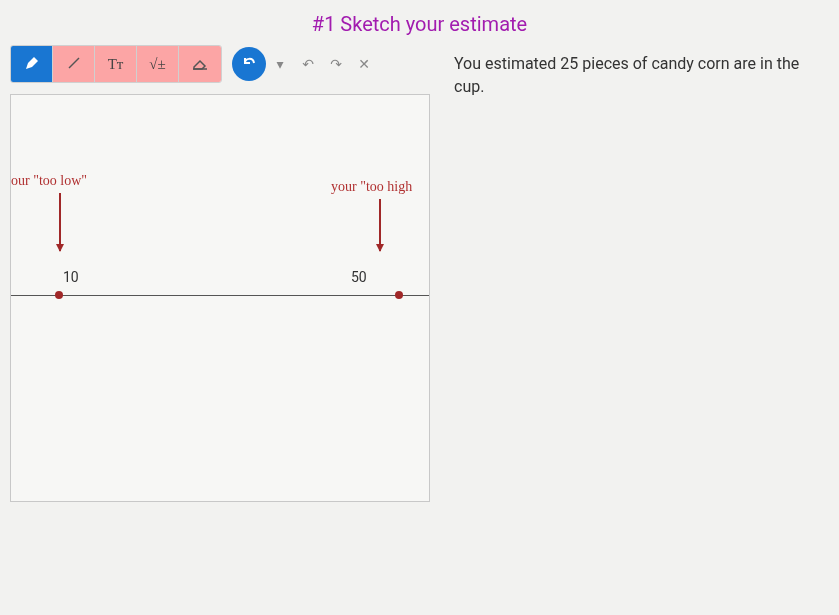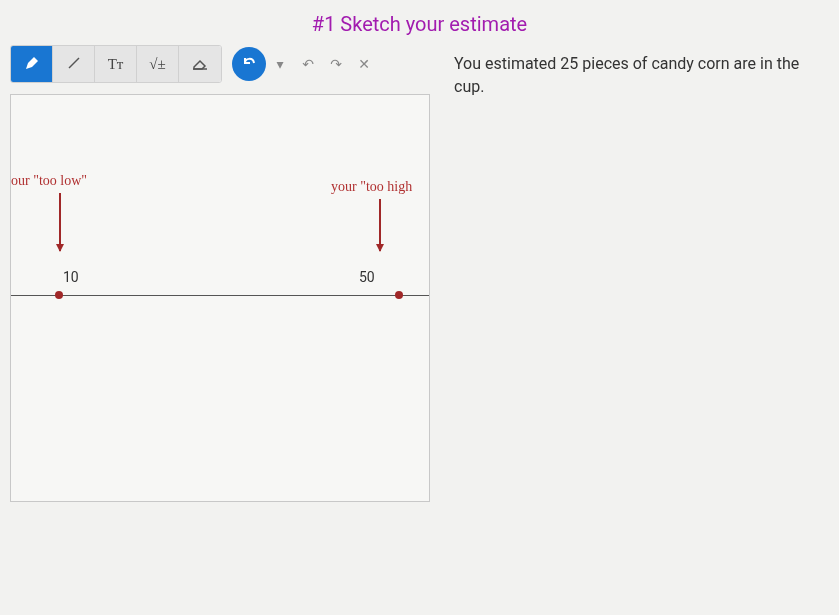--- a/index.html
+++ b/index.html
@@ -39,21 +39,21 @@
     border-radius: 3px;
     overflow: hidden;
     background: #fff;
   }
   .tool-btn {
     width: 42px;
     height: 36px;
     display: flex;
     align-items: center;
     justify-content: center;
-    background: #e5e5e5;
+    background: #fca5a5;
     border-right: 1px solid #d0d0d0;
     cursor: pointer;
     font-size: 14px;
     color: #444;
   }
   .tool-btn:last-child { border-right: none; }
   .tool-btn.active {
     background: #1976d2;
     color: #fff;
   }
@@ -198,21 +198,21 @@
     </div>
 
     <div class="canvas">
       <div class="canvas-label" style="left:0px; top:78px;">our "too low"</div>
       <div class="canvas-label" style="left:320px; top:84px;">your "too high</div>
 
       <div class="nl-arrow" style="left:48px; top:98px; height:58px;"></div>
       <div class="nl-arrow" style="left:368px; top:104px; height:52px;"></div>
 
       <div class="canvas-value" style="left:40px; top:174px;margin-left:12px;">10</div>
-      <div class="canvas-value" style="left:348px; top:174px;">50</div>
+      <div class="canvas-value" style="left:340px; top:174px;">50</div>
 
       <div class="nl-line"></div>
       <div class="nl-point" style="left:48px; top:200px;"></div>
       <div class="nl-point" style="left:388px; top:200px;"></div>
     </div>
   </div>
 
   <div class="right-col">
     <p>You estimated 25 pieces of candy corn are in the cup.</p>
   </div>

